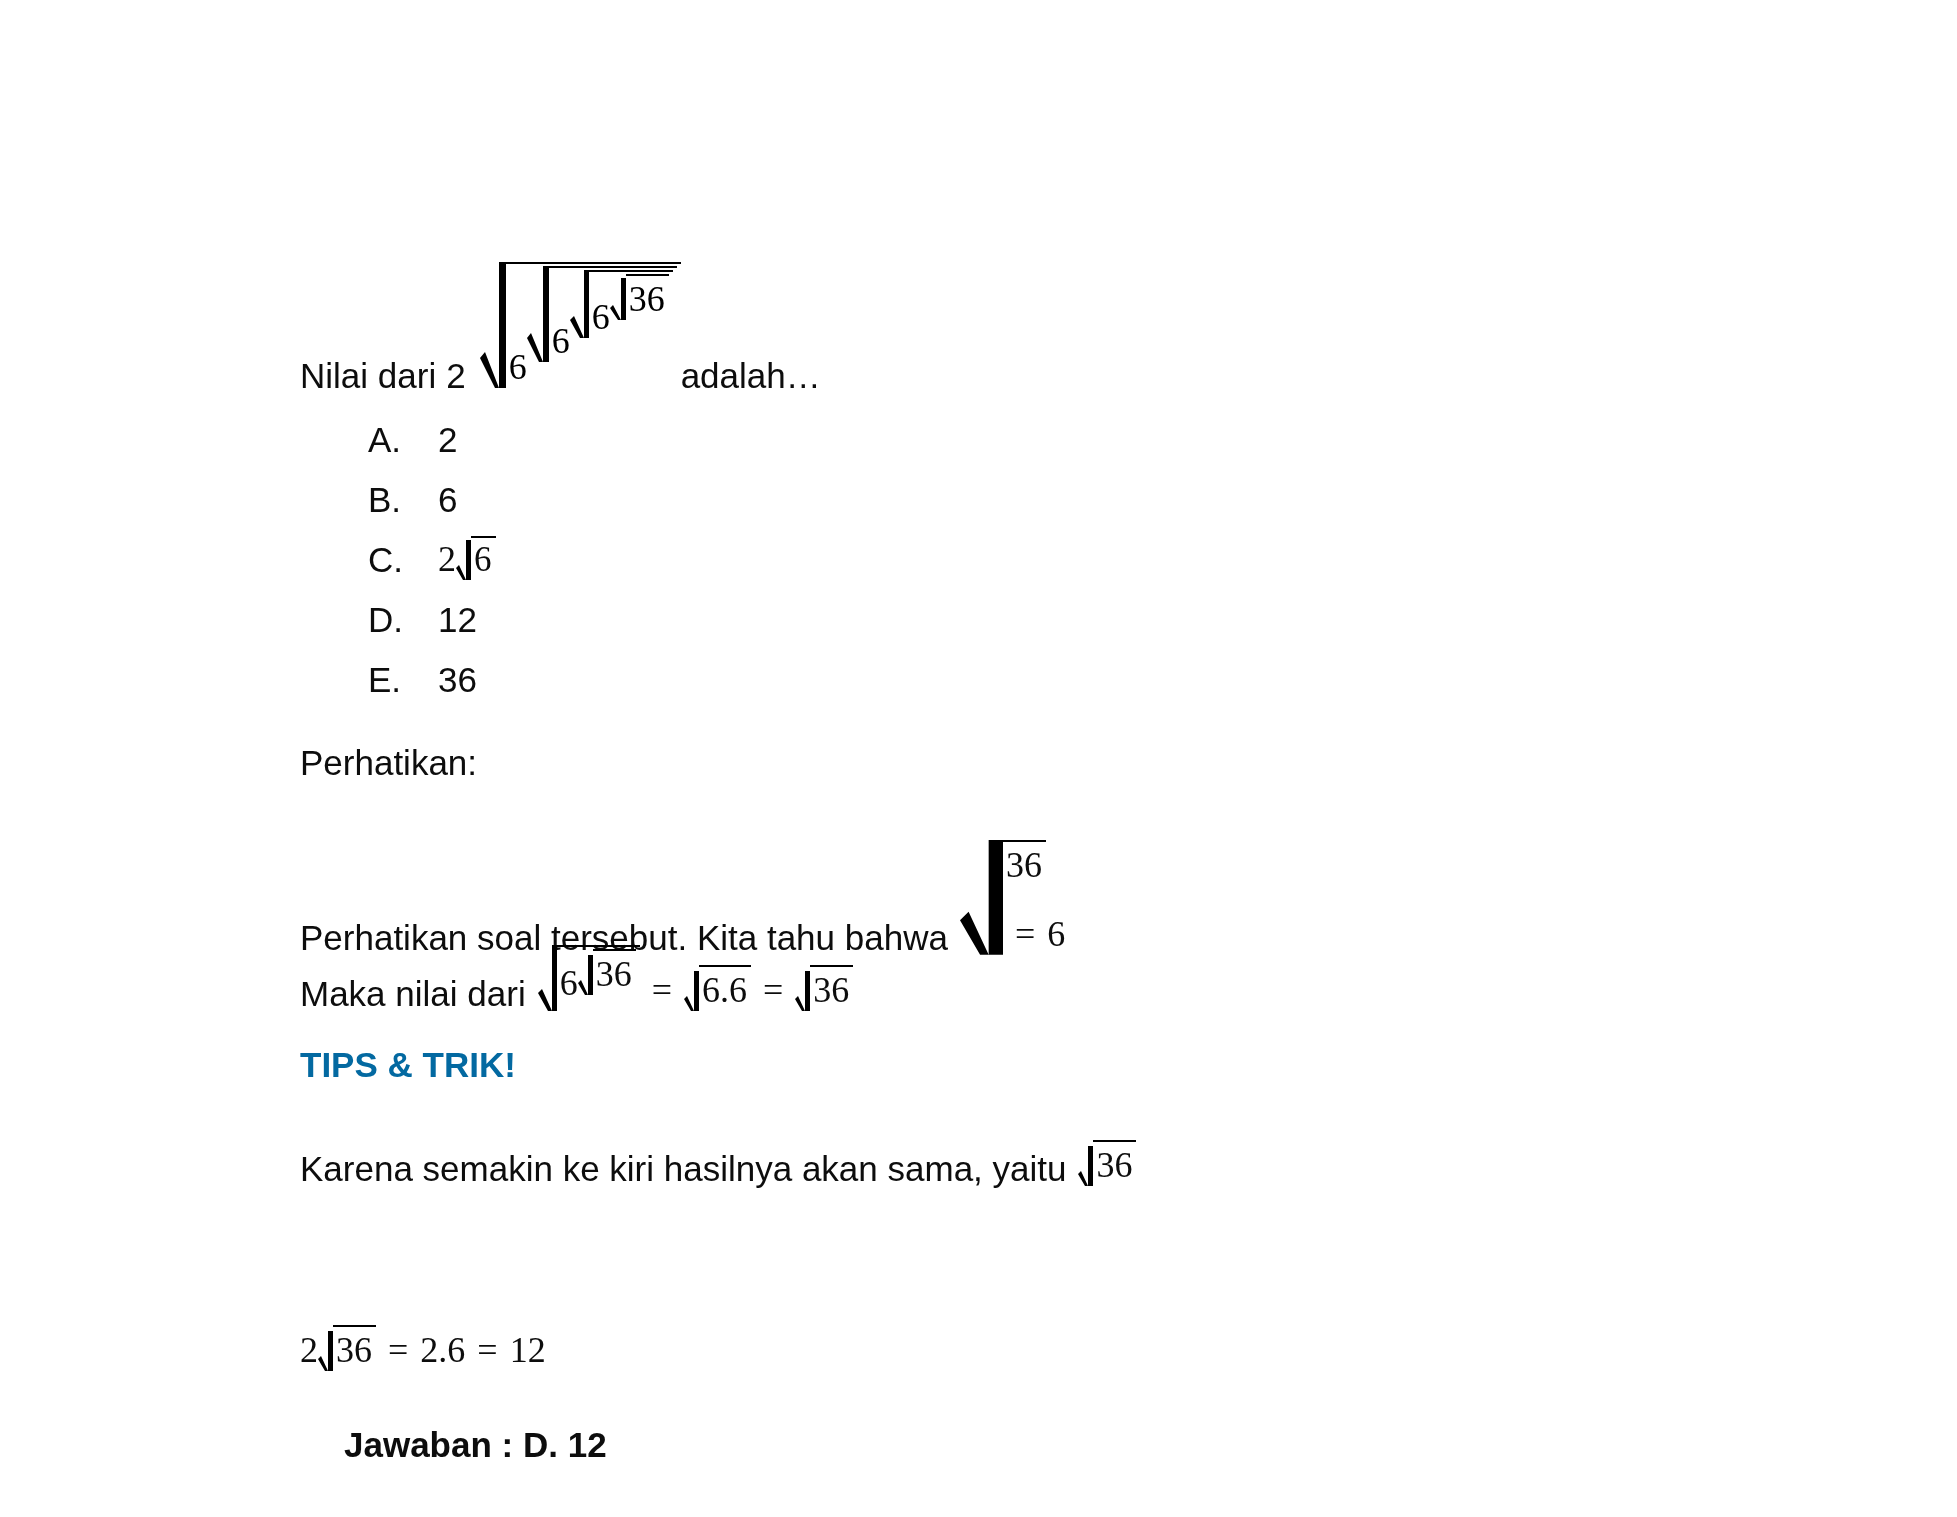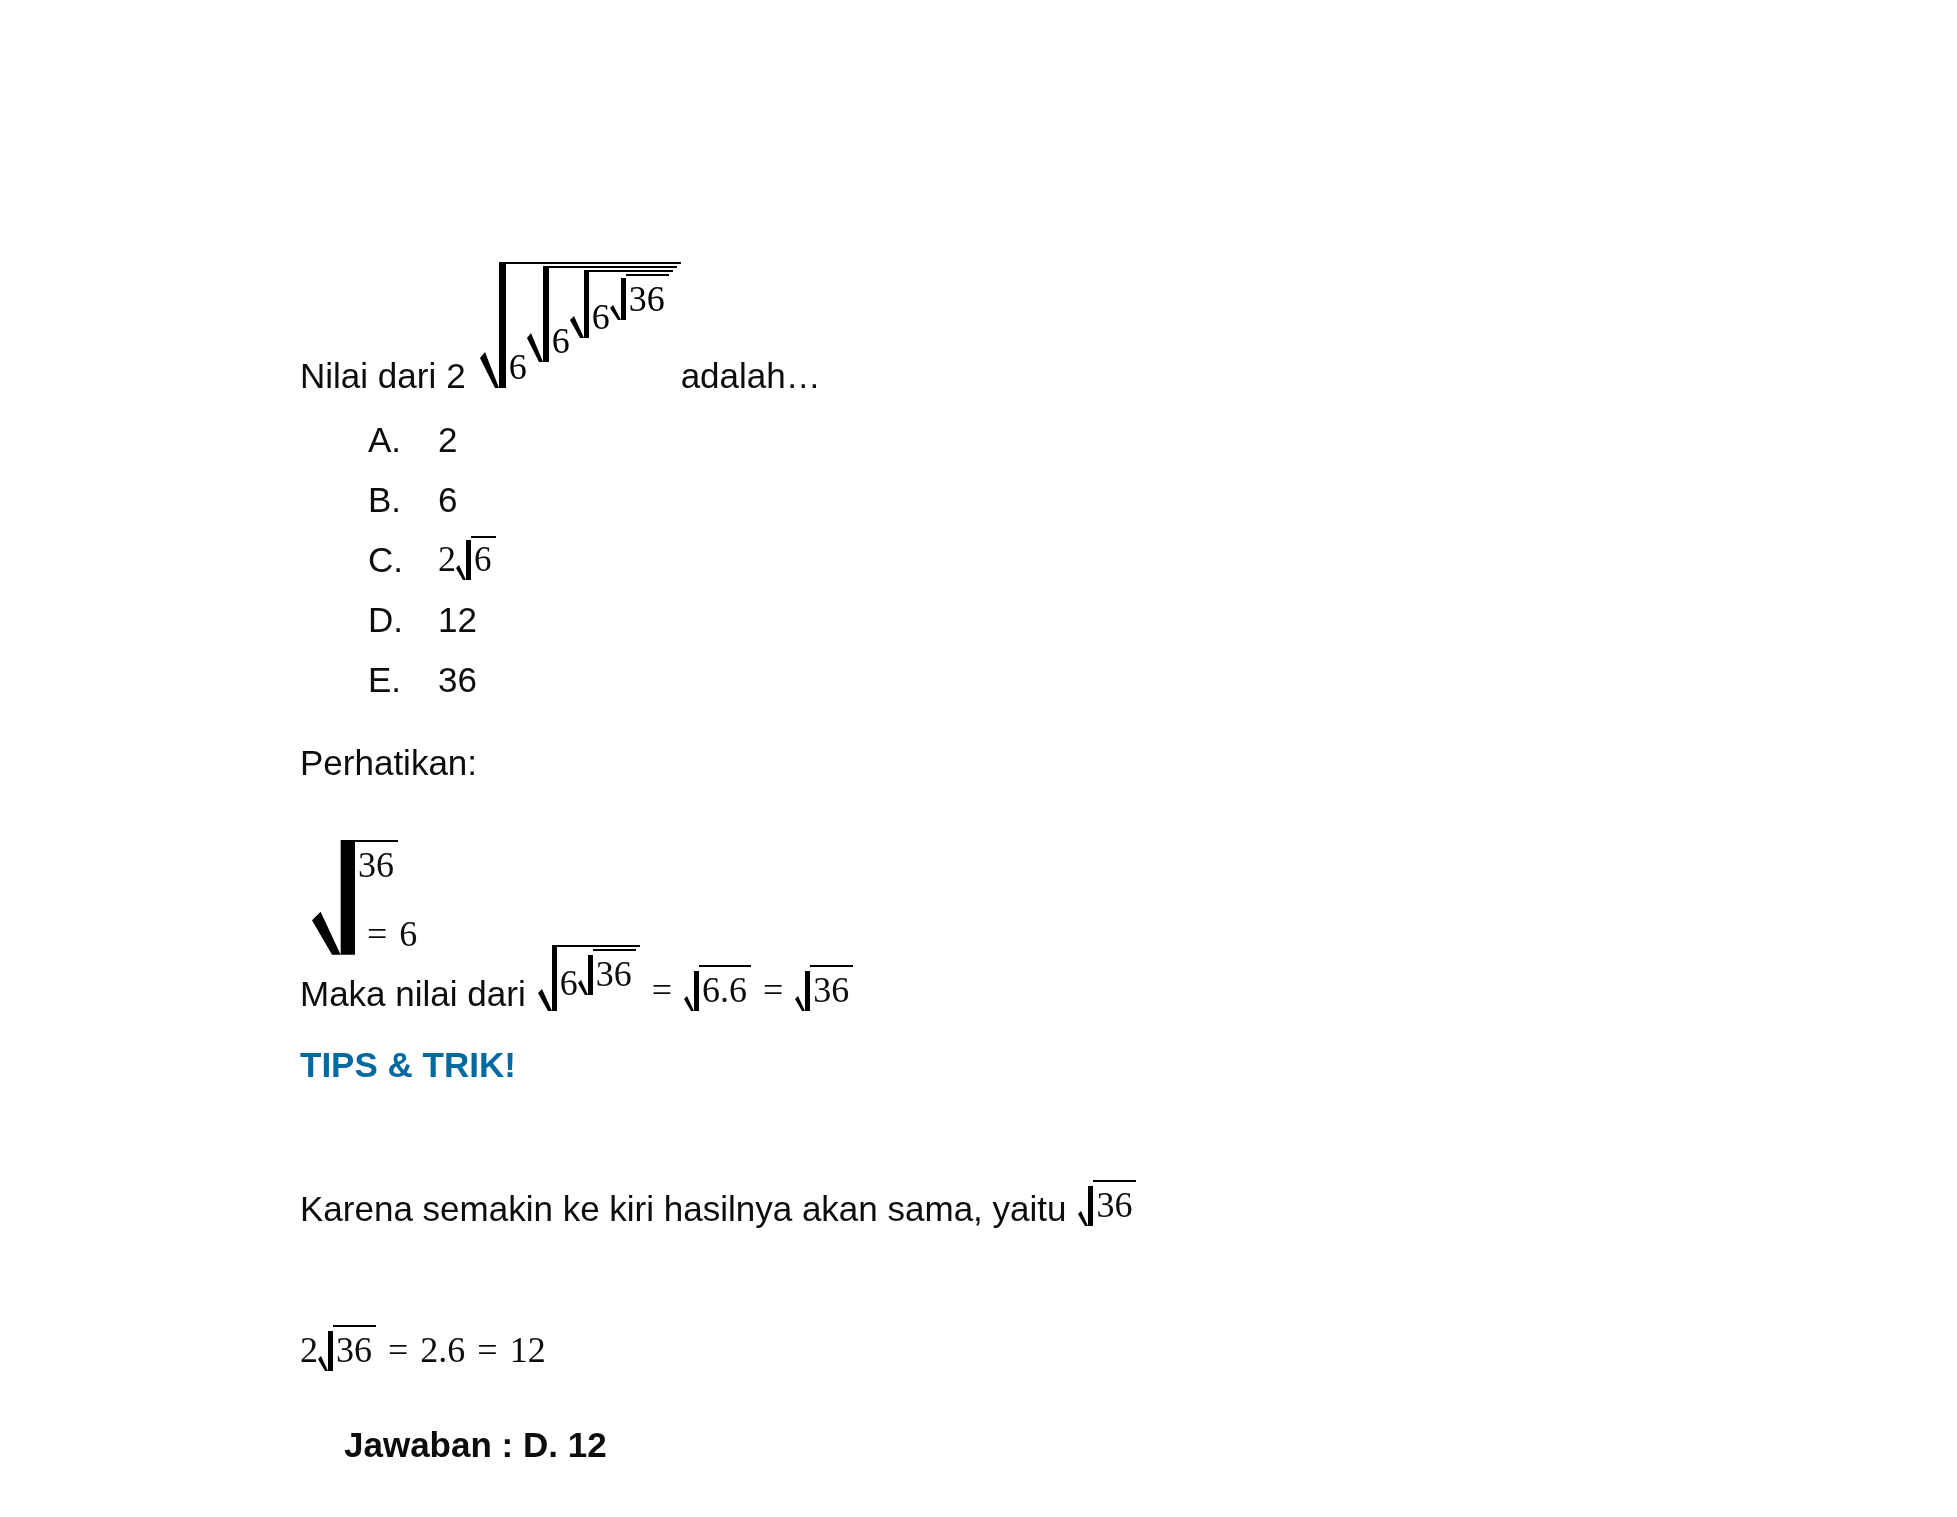--- a/index.html
+++ b/index.html
@@ -222,20 +222,21 @@
       <span class="opt-letter">E.</span>
       <span class="opt-value">36</span>
     </div>
   </div>
 
   <div class="para" style="top:745px;">
     <span class="txt">Perhatikan:</span>
   </div>
 
   <div class="para" style="top:840px;">
+    <span class="txt">Perhatikan soal tersebut. Kita tahu bahwa</span>
     <span class="rad" style="margin-left:12px;">
       <svg class="tick" viewBox="0 0 15 40" preserveAspectRatio="none">
         <polygon points="0,28 3,25 10,40 10,0 15,0 15,40 7,40" fill="#000"></polygon>
       </svg>
       <span class="radicand mathser">36</span>
     </span>
     <span class="eqsign">=</span>
     <span class="mathser">6</span>
   </div>
 
@@ -271,21 +272,21 @@
     <span class="rad">
       <svg class="tick" viewBox="0 0 15 40" preserveAspectRatio="none" style="width:15px;height:40px;">
         <polygon points="0,28 3,25 10,40 10,0 15,0 15,40 7,40" fill="#000"></polygon>
       </svg>
       <span class="radicand mathser">36</span>
     </span>
   </div>
 
   <div class="tips" style="top:1045px;">TIPS &amp; TRIK!</div>
 
-  <div class="para" style="top:1140px;margin-top:40px;">
+  <div class="para" style="top:1140px;">
     <span class="txt">Karena semakin ke kiri hasilnya akan sama, yaitu</span>
     <span class="rad" style="margin-left:12px;">
       <svg class="tick" viewBox="0 0 15 40" preserveAspectRatio="none" style="width:15px;height:40px;">
         <polygon points="0,28 3,25 10,40 10,0 15,0 15,40 7,40" fill="#000"></polygon>
       </svg>
       <span class="radicand mathser">36</span>
     </span>
   </div>
 
 

